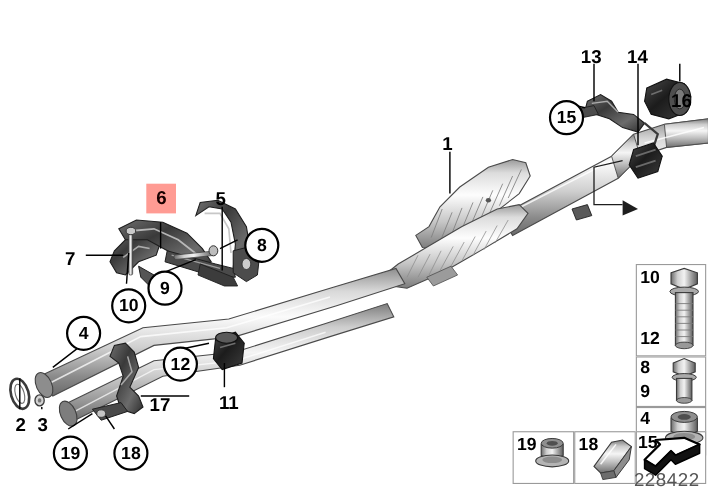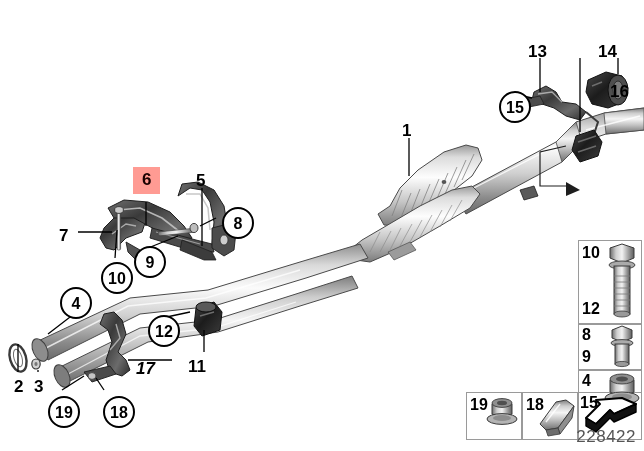--- a/index.html
+++ b/index.html
@@ -315,24 +315,24 @@
   <div class="lbl" style="left:402px;top:122px;">1</div>
   <div class="lbl" style="left:14px;top:378px;">2</div>
   <div class="lbl" style="left:34px;top:378px;">3</div>
   <div class="lbl circled" style="left:60px;top:287px;">4</div>
   <div class="lbl" style="left:196px;top:172px;">5</div>
   <div class="lbl boxed" style="left:133px;top:167px;">6</div>
   <div class="lbl" style="left:59px;top:227px;">7</div>
   <div class="lbl circled" style="left:222px;top:207px;">8</div>
   <div class="lbl circled" style="left:134px;top:246px;">9</div>
   <div class="lbl circled" style="left:101px;top:262px;">10</div>
-  <div class="lbl" style="left:188px;top:358px;">11</div>
+  <div class="lbl" style="left:199px;top:358px;">11</div>
   <div class="lbl circled" style="left:148px;top:315px;">12</div>
   <div class="lbl" style="left:528px;top:43px;">13</div>
-  <div class="lbl" style="left:570px;top:43px;margin-left:28px;">14</div>
+  <div class="lbl" style="left:570px;top:43px;">14</div>
   <div class="lbl circled" style="left:499px;top:91px;">15</div>
   <div class="lbl" style="left:610px;top:43px;margin-top:40px;">16</div>
-  <div class="lbl" style="left:136px;top:360px;font-style:italic;">17</div>
+  <div class="lbl" style="left:136px;top:360px;">17</div>
   <div class="lbl circled" style="left:103px;top:396px;">18</div>
   <div class="lbl circled" style="left:48px;top:396px;">19</div>
 
   <div id="diagram-number">228422</div>
 </div>
 
 </body></html>

